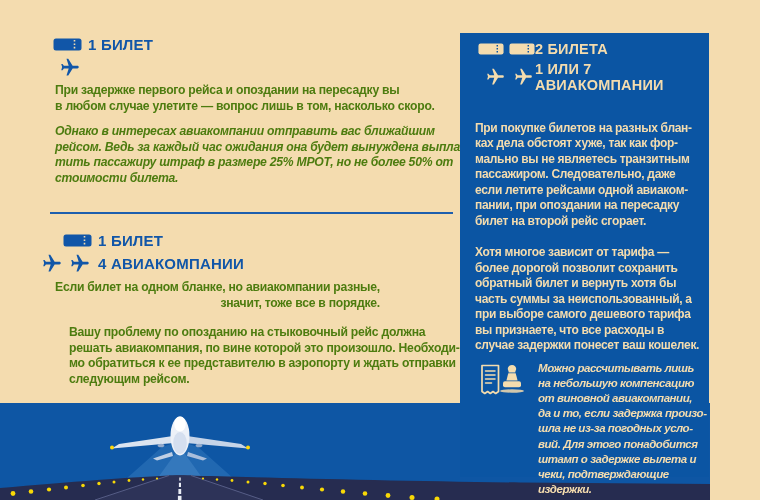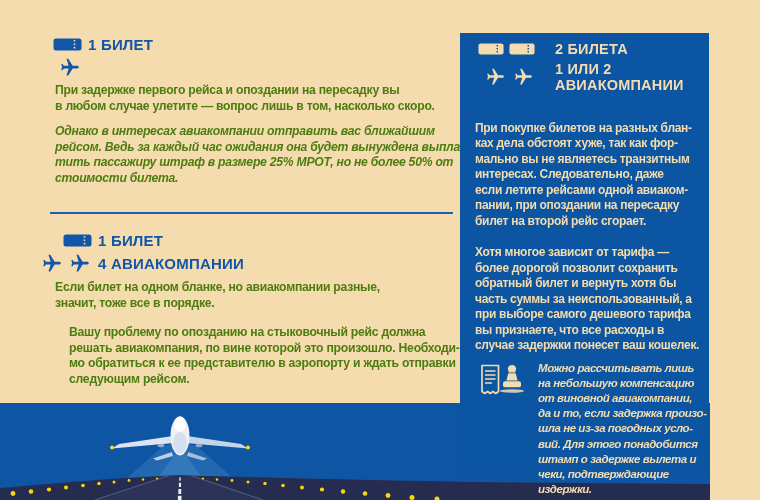--- a/index.html
+++ b/index.html
@@ -26,21 +26,21 @@
     letter-spacing:-.25px;white-space:pre;
   }
   .divider{position:absolute;left:50px;top:212px;width:403px;height:1.6px;background:#1d5fae;}
 
   
   .panel{
     position:absolute;left:460px;top:33px;width:249px;height:444px;
     background:#0b55a3;color:#f4dcae;
     padding:8px 0 0 15px;box-sizing:border-box;
   }
-  .panel .hdr-line{gap:20px;margin-bottom:3px;}
+  .panel .hdr-line{gap:0;margin-bottom:3px;}
   .panel .hdr-icons{width:60px;display:flex;justify-content:flex-end;align-items:center;gap:5px;}
   .panel .hdr-text{font-size:14.5px;font-weight:700;letter-spacing:.2px;line-height:16.5px;white-space:pre;}
   .panel .perf{stroke:#0b55a3;}
   .panel-para{
     font-size:12px;line-height:15.5px;font-weight:600;
     letter-spacing:-.3px;white-space:pre;
   }
   .panel-para.p1{margin-top:27px;}
   .panel-para.p2{margin-top:16px;}
   .note{display:flex;gap:9px;margin-top:7px;}
@@ -102,21 +102,21 @@
             <path d="M21 16v-2l-8-5V3.5C13 2.67 12.33 2 11.5 2S10 2.67 10 3.5V9l-8 5v2l8-2.5V19l-2 1.5V22l3.5-1 3.5 1v-1.5L13 19v-5.5L21 16z" fill="currentColor" transform="rotate(90 12 12)"></path>
           </svg>
         <svg width="24" height="21" viewBox="0 0 24 24">
             <path d="M21 16v-2l-8-5V3.5C13 2.67 12.33 2 11.5 2S10 2.67 10 3.5V9l-8 5v2l8-2.5V19l-2 1.5V22l3.5-1 3.5 1v-1.5L13 19v-5.5L21 16z" fill="currentColor" transform="rotate(90 12 12)"></path>
           </svg>
       </span>
       <span class="hdr-text">4 АВИАКОМПАНИИ</span>
     </div>
   </div>
 
-  <div class="para" style="left:55px;top:280px;">Если билет на одном бланке, но авиакомпании разные,
+  <div class="para" style="left:55px;top:280px;text-align:right;">Если билет на одном бланке, но авиакомпании разные,
 значит, тоже все в порядке.</div>
   <div class="para" style="left:69px;top:325px;">Вашу проблему по опозданию на стыковочный рейс должна
 решать авиакомпания, по вине которой это произошло. Необходи-
 мо обратиться к ее представителю в аэропорту и ждать отправки
 следующим рейсом.</div>
 
   <svg class="illu" viewBox="0 0 710 97" preserveAspectRatio="none">
     <rect width="710" height="97" fill="#0e56a4"></rect>
 
     <g>
@@ -193,28 +193,28 @@
     </div>
     <div class="hdr-line">
       <span class="hdr-icons">
         <svg width="23" height="20" viewBox="0 0 24 24">
             <path d="M21 16v-2l-8-5V3.5C13 2.67 12.33 2 11.5 2S10 2.67 10 3.5V9l-8 5v2l8-2.5V19l-2 1.5V22l3.5-1 3.5 1v-1.5L13 19v-5.5L21 16z" fill="currentColor" transform="rotate(90 12 12)"></path>
           </svg>
         <svg width="23" height="20" viewBox="0 0 24 24">
             <path d="M21 16v-2l-8-5V3.5C13 2.67 12.33 2 11.5 2S10 2.67 10 3.5V9l-8 5v2l8-2.5V19l-2 1.5V22l3.5-1 3.5 1v-1.5L13 19v-5.5L21 16z" fill="currentColor" transform="rotate(90 12 12)"></path>
           </svg>
       </span>
-      <span class="hdr-text">1 ИЛИ 2
+      <span class="hdr-text">1 ИЛИ 7
 АВИАКОМПАНИИ</span>
     </div>
 
     <div class="panel-para p1">При покупке билетов на разных блан-
 ках дела обстоят хуже, так как фор-
 мально вы не являетесь транзитным
-интересах. Следовательно, даже
+пассажиром. Следовательно, даже
 если летите рейсами одной авиаком-
 пании, при опоздании на пересадку
 билет на второй рейс сгорает.</div>
     <div class="panel-para p2">Хотя многое зависит от тарифа —
 более дорогой позволит сохранить
 обратный билет и вернуть хотя бы
 часть суммы за неиспользованный, а
 при выборе самого дешевого тарифа
 вы признаете, что все расходы в
 случае задержки понесет ваш кошелек.</div>

